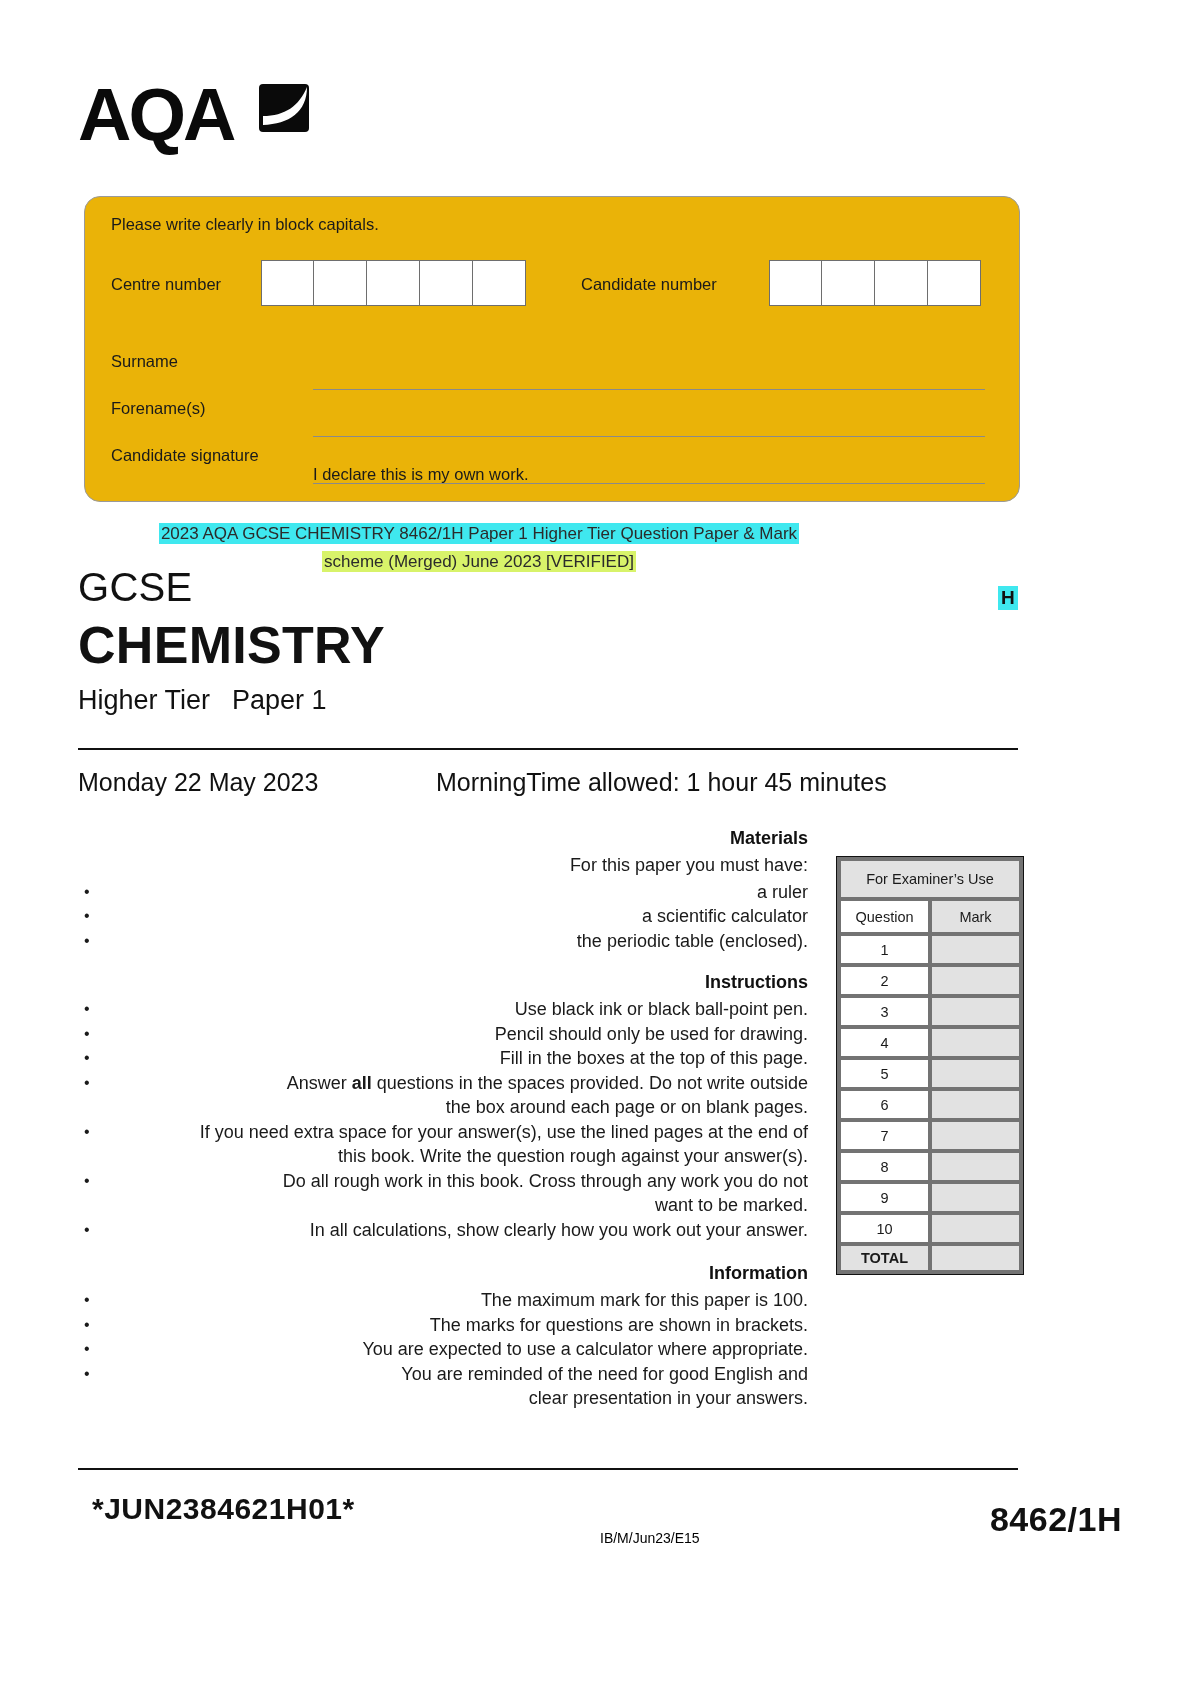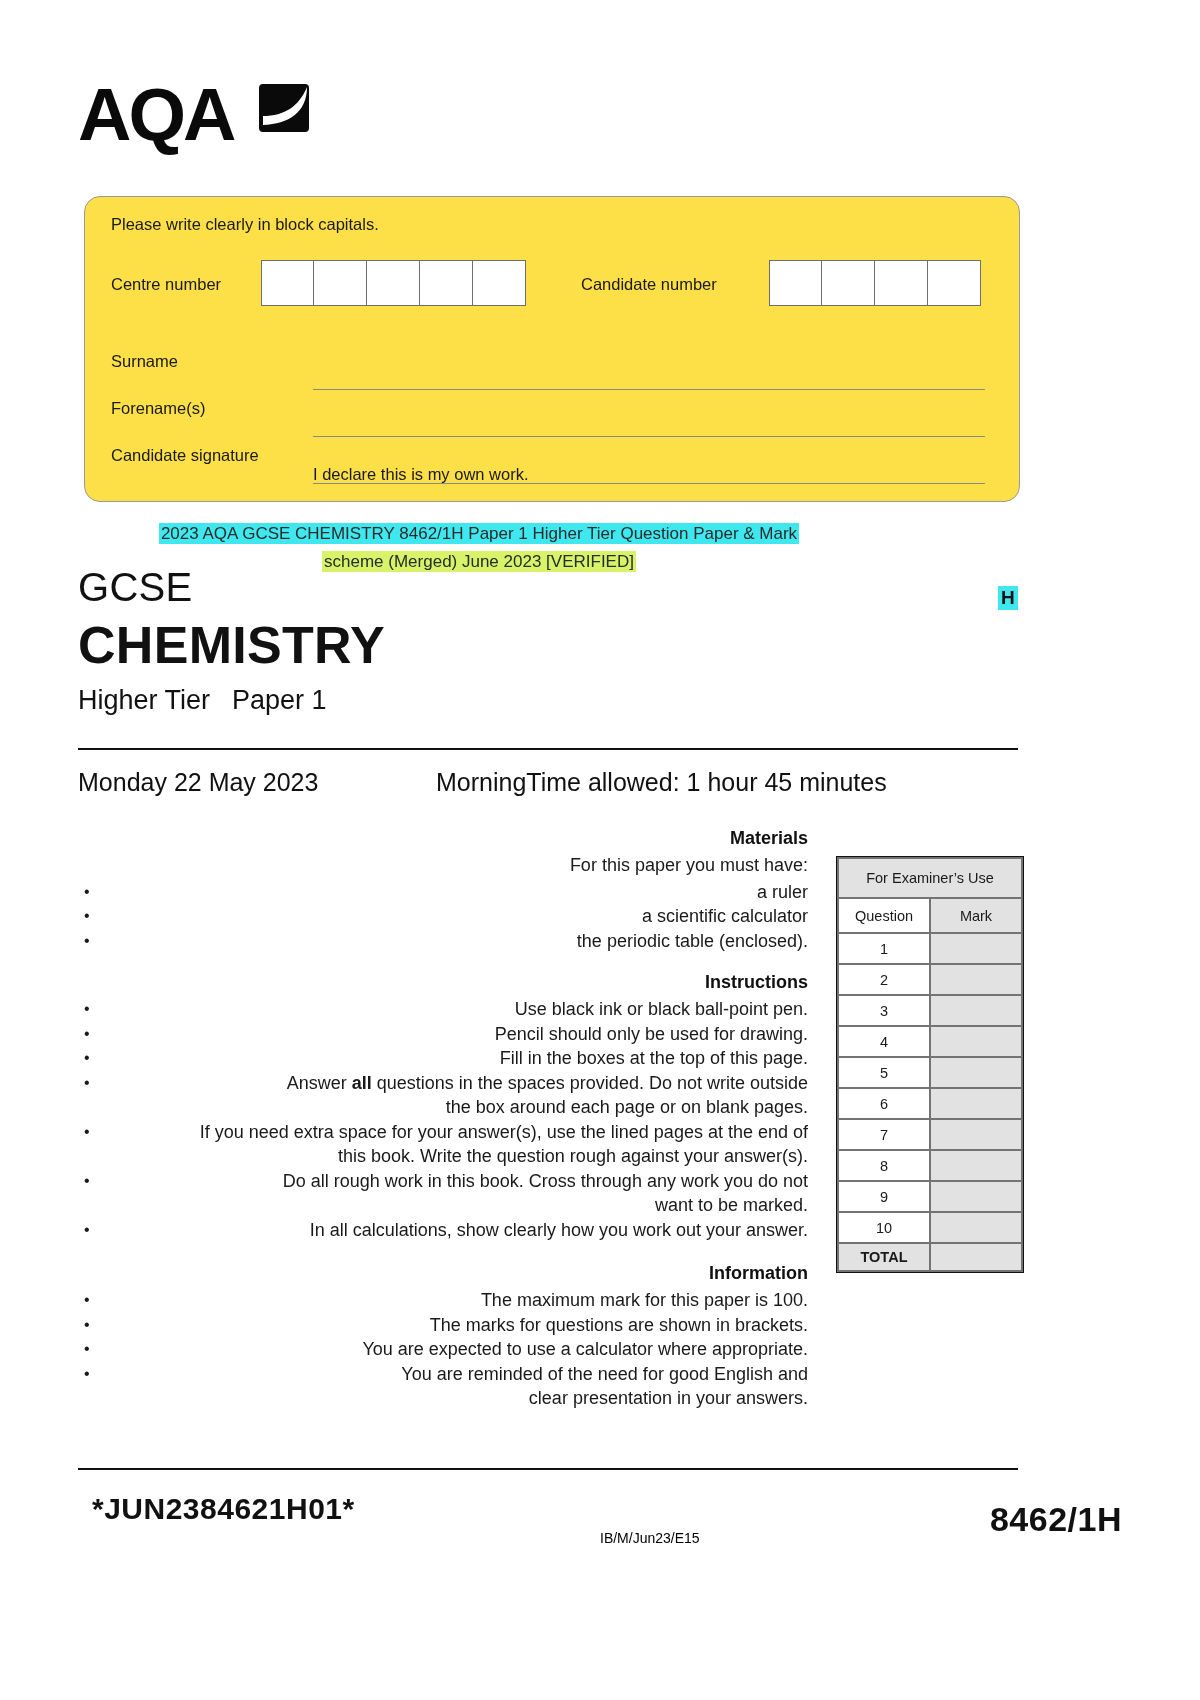--- a/index.html
+++ b/index.html
@@ -19,21 +19,21 @@
   .logo-text {
     font-family:"Liberation Sans", sans-serif;
     font-weight:bold; font-size:74px; line-height:74px;
     letter-spacing:-3px; color:#0a0a0a;
   }
   .logo-mark { position:relative; width:54px; height:54px; margin-left:6px; margin-top:4px; }
 
   
   .details-box {
     position:absolute; left:84px; top:196px; width:936px; height:306px;
-    border:1.5px solid #9a9a9a; border-radius:16px; background:#fde047;
+    border:1.5px solid #9a9a9a; border-radius:16px; background:#eab308;
   }
   .details-instruction {
     position:absolute; left:26px; top:18px;
     font-size:16.5px; color:#1a1a1a;
   }
   .field-label { position:absolute; font-size:16.5px; color:#1a1a1a; }
   .lbl-centre  { left:26px;  top:78px; }
   .lbl-cand    { left:496px; top:78px; }
   .lbl-surname { left:26px;  top:155px; }
   .lbl-fore    { left:26px;  top:202px; }
@@ -121,21 +121,21 @@
   .s-instructions { top:972px; }
   .s-information  { top:1263px; }
 
   
   .extable {
     position:absolute; left:836px; top:856px; width:188px;
     border:1.5px solid #111; border-collapse:collapse;
   }
   .extable table { border-collapse:collapse; width:100%; }
   .extable td {
-    border:2px solid #737373; height:31px;
+    border:4px solid #737373; height:31px;
     text-align:center; font-size:14.5px; color:#1a1a1a; padding:0;
   }
   .extable .hdr-top {
     background:#e2e2e2; height:40px; font-size:14.5px;
   }
   .extable .colhdr { background:#fff; height:35px; }
   .extable .colhdr.mark { background:#e2e2e2; }
   .extable .qcell { width:50%; background:#fff; }
   .extable .mcell { width:50%; background:#e2e2e2; }
   .extable .total td { font-weight:bold; height:28px; }

